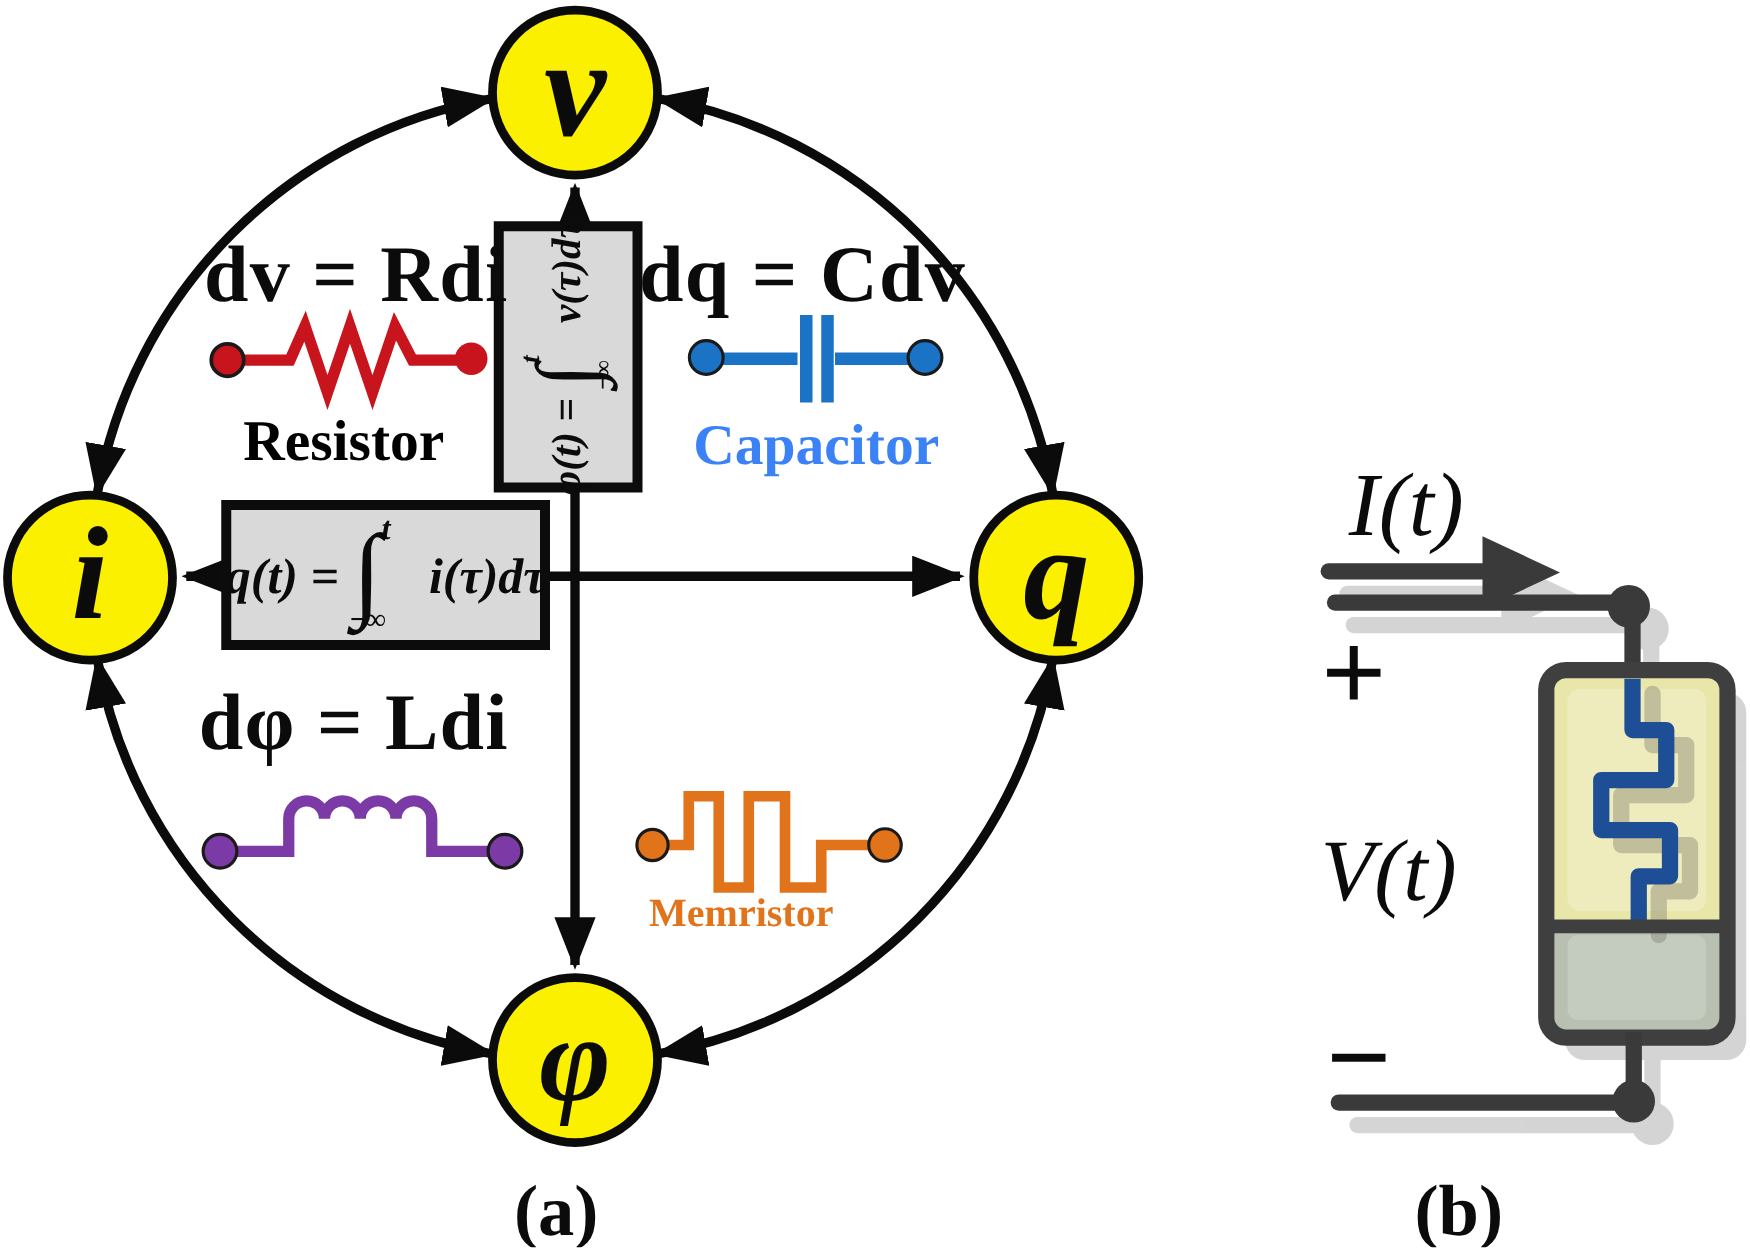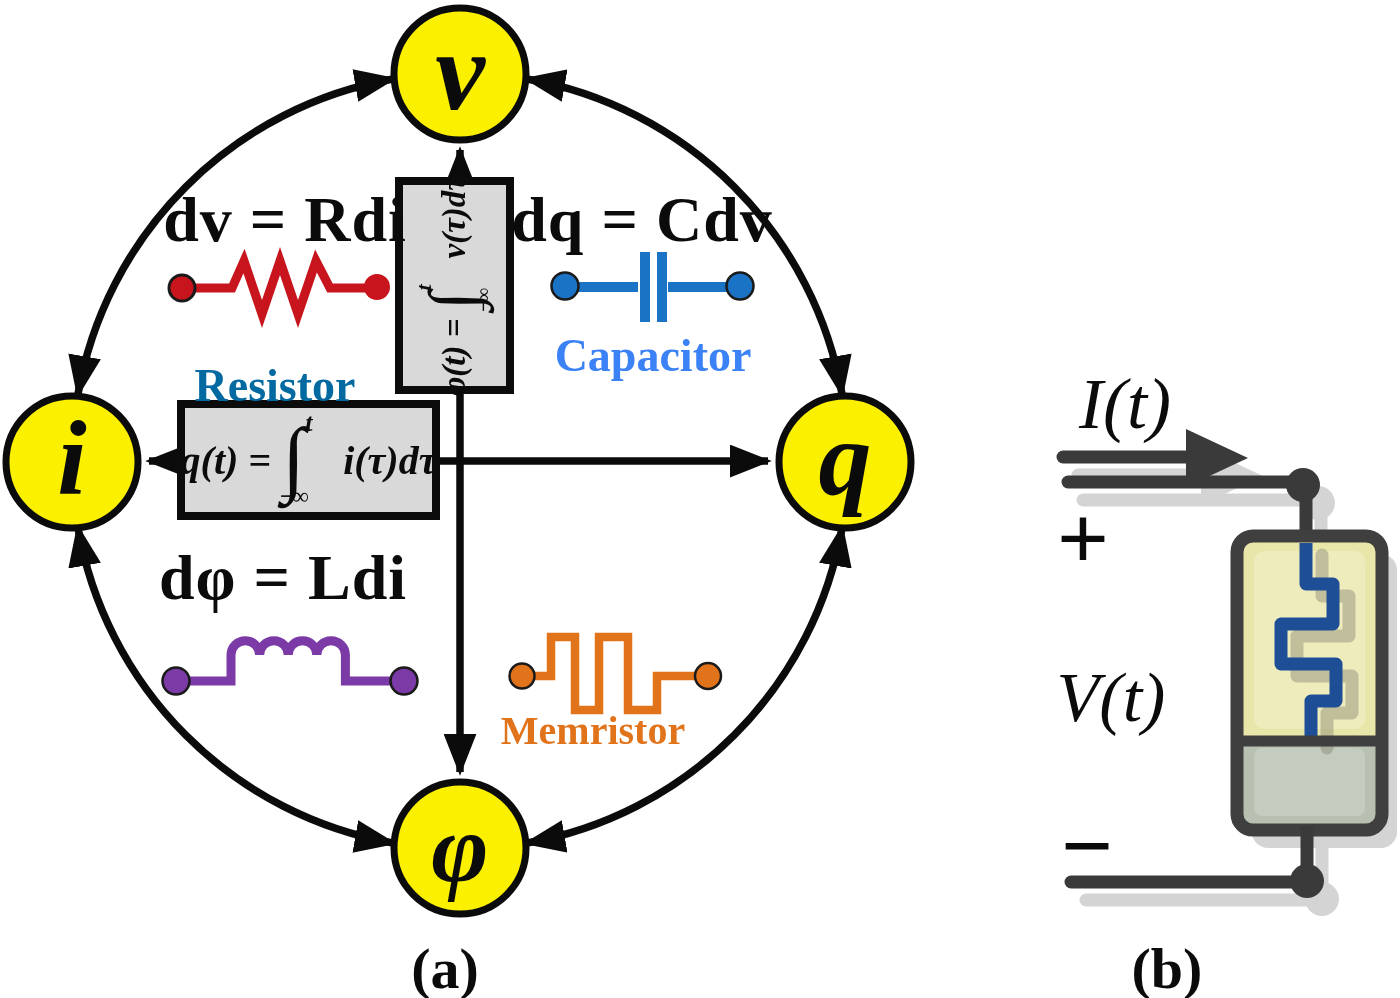--- a/index.html
+++ b/index.html
@@ -3,24 +3,24 @@
 <meta charset="utf-8">
 <style>
   html,body{margin:0;padding:0;background:#ffffff;}
   #stage{position:relative;width:1400px;height:998px;background:#ffffff;overflow:hidden;
          font-family:"Liberation Serif","DejaVu Serif",serif;}
   #diagram-svg{position:absolute;left:0;top:0;z-index:1;}
   .txt{position:absolute;z-index:2;display:flex;align-items:center;justify-content:center;
        white-space:nowrap;color:#0b0b0b;}
   .eq{font-weight:bold;font-size:64px;letter-spacing:1px;}
   .lbl{font-weight:bold;font-size:46px;}
-  .lbl-resistor{color:#0369a1;margin-top:33px;}
+  .lbl-resistor{color:#000000;}
   .lbl-capacitor{color:#3b82f6;}
   .lbl-inductor{color:#7b3aa6;}
-  .lbl-memristor{color:#e1731b;font-size:40px;}
+  .lbl-memristor{color:#e1731b;font-size:32px;}
   .node-letter{font-style:italic;font-weight:bold;}
   .caption{font-weight:bold;font-size:58px;}
   .blabel{font-style:italic;font-size:72px;}
   .sign{font-size:92px;font-weight:bold;}
   
   .int-eq{display:flex;align-items:center;font-style:italic;font-weight:bold;
           font-size:40px;color:#0b0b0b;}
   .int-wrap{position:relative;display:inline-block;width:32px;height:88px;margin:0 30px 0 10px;}
   .int-sign{position:absolute;left:0;top:50%;transform:translateY(-52%);
             font-size:84px;line-height:1;font-style:italic;}

